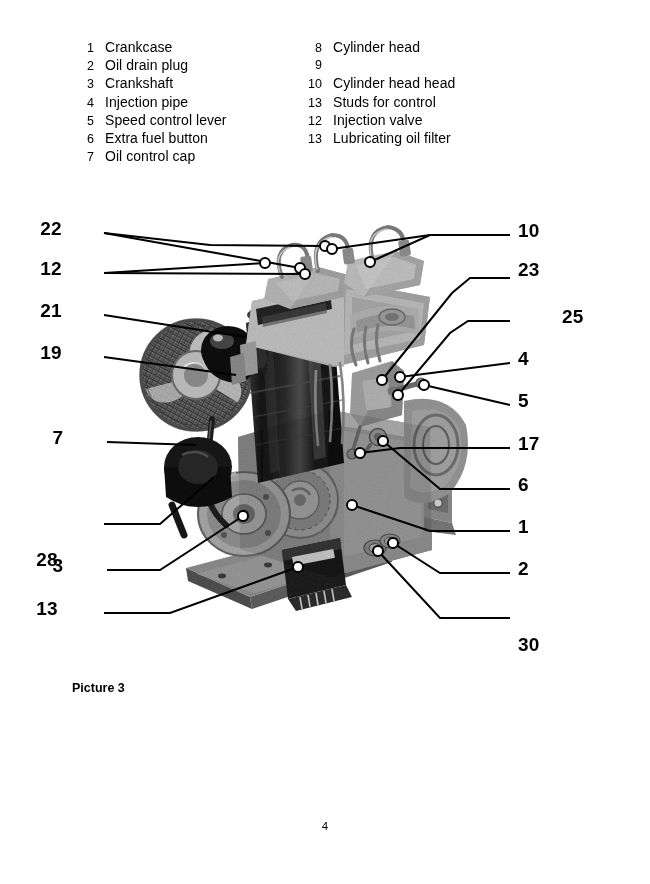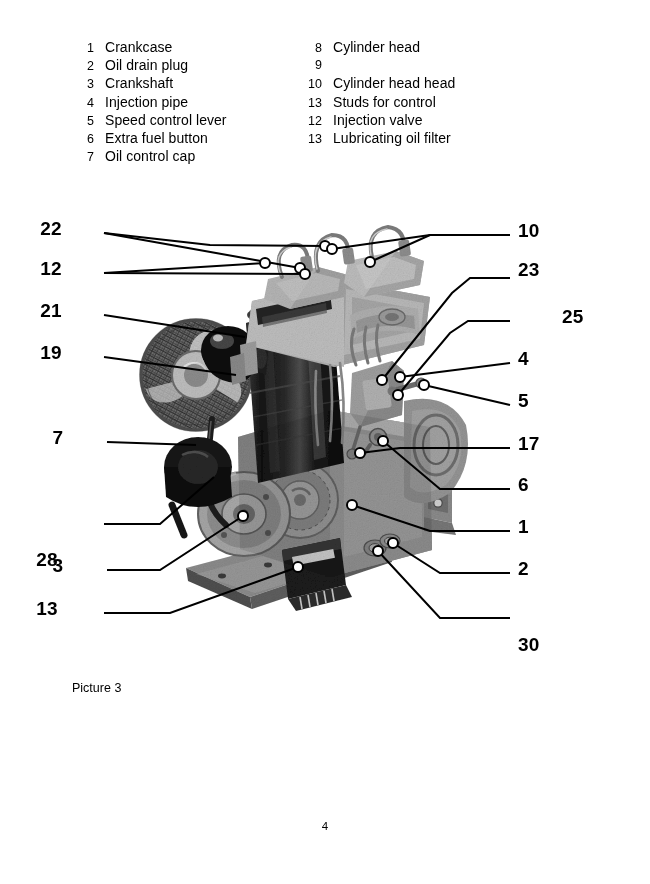--- a/index.html
+++ b/index.html
@@ -76,20 +76,21 @@
   .callout.left  { text-align: center; }
   .callout.right { text-align: left; }
 
   
   #caption {
     position: absolute;
     left: 72px;
     top: 681px;
     font-size: 12.5px;
     white-space: nowrap;
+    font-weight: bold;
   }
   #folio {
     position: absolute;
     left: 0;
     top: 820px;
     width: 650px;
     text-align: center;
     font-size: 11.5px;
   }
 </style>

